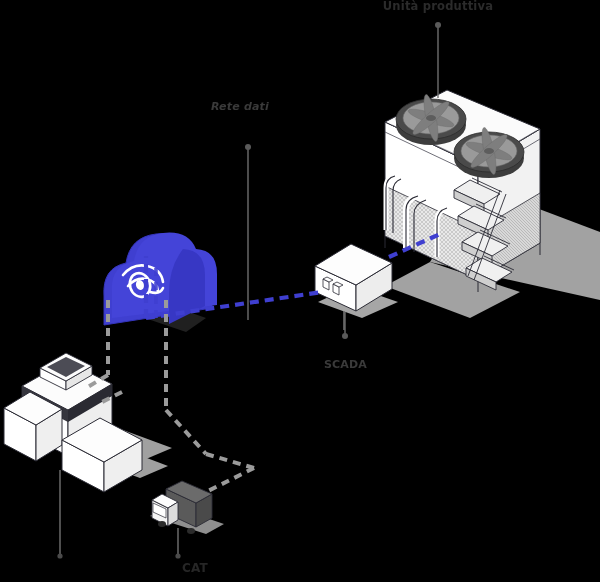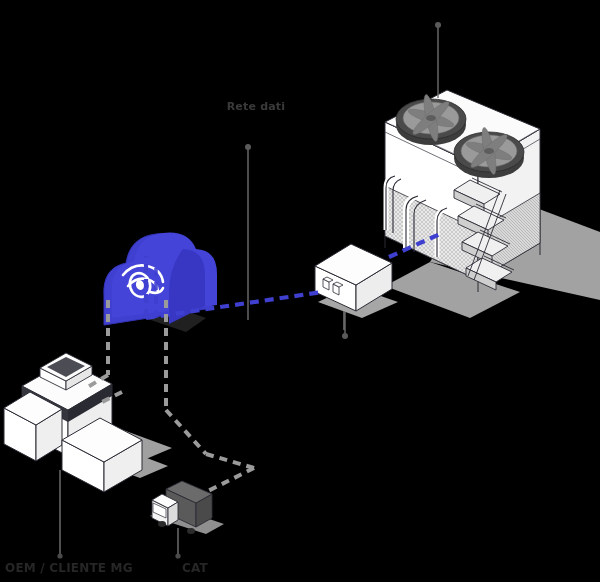--- a/index.html
+++ b/index.html
@@ -207,21 +207,22 @@
     <g>
       <line x1="438" y1="25" x2="438" y2="98" stroke="#6e6e6e" stroke-width="1.4"></line>
       <circle cx="438" cy="25" r="3" fill="#5a5a5a"></circle>
       <line x1="248" y1="147" x2="248" y2="320" stroke="#6e6e6e" stroke-width="1.4"></line>
       <circle cx="248" cy="147" r="3" fill="#5a5a5a"></circle>
       <line x1="345" y1="312" x2="345" y2="336" stroke="#6e6e6e" stroke-width="1.4"></line>
       <circle cx="345" cy="336" r="3" fill="#5a5a5a"></circle>
     </g>
   </svg>
 
-
-  <div class="lbl lbl-mid ctr" style="left:186px;top:101px;width:140px;">Rete dati</div>
-
-
-  <div class="lbl lbl-bot" style="left:5px;top:562px;">OEM / CLIENTE MG</div>
+  <div class="lbl lbl-top ctr" style="left:338px;top:0px;width:200px;">Unità produttiva</div>
+
+  <div class="lbl lbl-mid ctr" style="left:170px;top:101px;width:140px;font-style:italic;">Rete dati</div>
+
+  <div class="lbl lbl-mid ctr" style="left:288px;top:359px;width:115px;">SCADA</div>
+
 
   <div class="lbl lbl-bot" style="left:182px;top:562px;">CAT</div>
 
 </div>
 
 </body></html>

